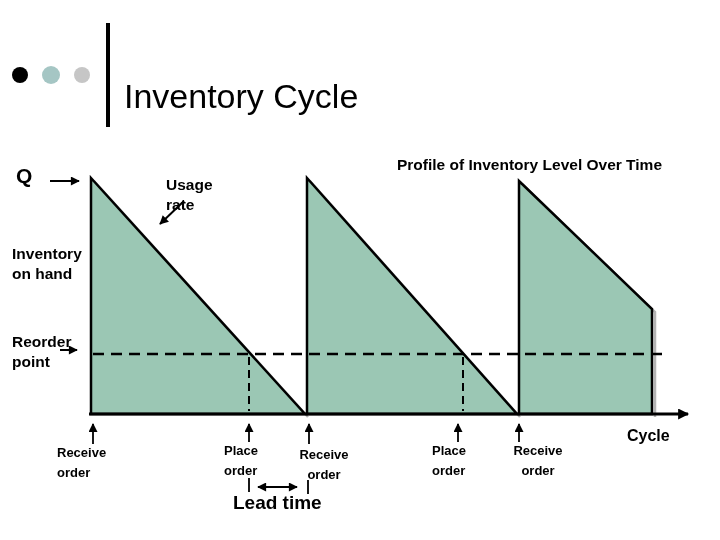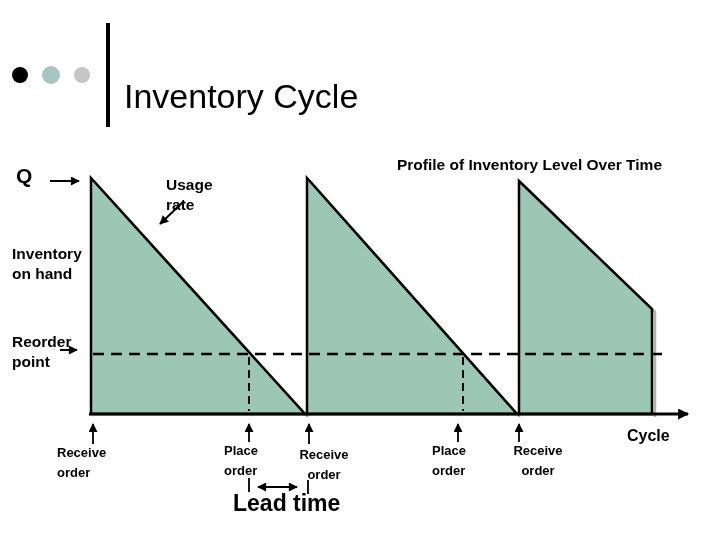--- a/index.html
+++ b/index.html
@@ -18,21 +18,21 @@
     letter-spacing:0px;white-space:nowrap;
   }
   
   .lbl{position:absolute;font-weight:bold;font-size:15.5px;line-height:20px;}
   .subtitle{left:397px;top:155px;white-space:nowrap;text-align:right;}
   .q-label{left:16px;top:165px;font-size:21px;line-height:22px;}
   .usage-rate{left:166px;top:175px;width:68px;text-align:left;}
   .quantity{left:12px;top:244px;width:72px;}
   .reorder{left:12px;top:332px;width:72px;}
   .time{left:627px;top:426px;font-size:16px;white-space:nowrap;}
-  .leadtime{left:233px;top:493px;font-size:23px;white-space:nowrap;}
+  .leadtime{left:233px;top:493px;font-size:19px;white-space:nowrap;}
   .ev{position:absolute;font-weight:bold;font-size:13px;line-height:20px;}
   .ev-0{left:57px;top:443px;width:75px;text-align:left;}
   .ev-1{left:224px;top:441px;width:54px;text-align:left;}
   .ev-2{left:286px;top:445px;width:76px;text-align:center;}
   .ev-3{left:432px;top:441px;width:54px;text-align:left;}
   .ev-4{left:501px;top:441px;width:74px;text-align:center;}
   .diagram-svg{position:absolute;left:0;top:0;width:720px;height:540px;}
   .tri{fill:var(--fill-teal);stroke:#000;stroke-width:2.5;stroke-linejoin:miter;}
   .shadow{fill:none;stroke:var(--shadow);stroke-width:2.5;}
   .solid{stroke:#000;fill:none;}

